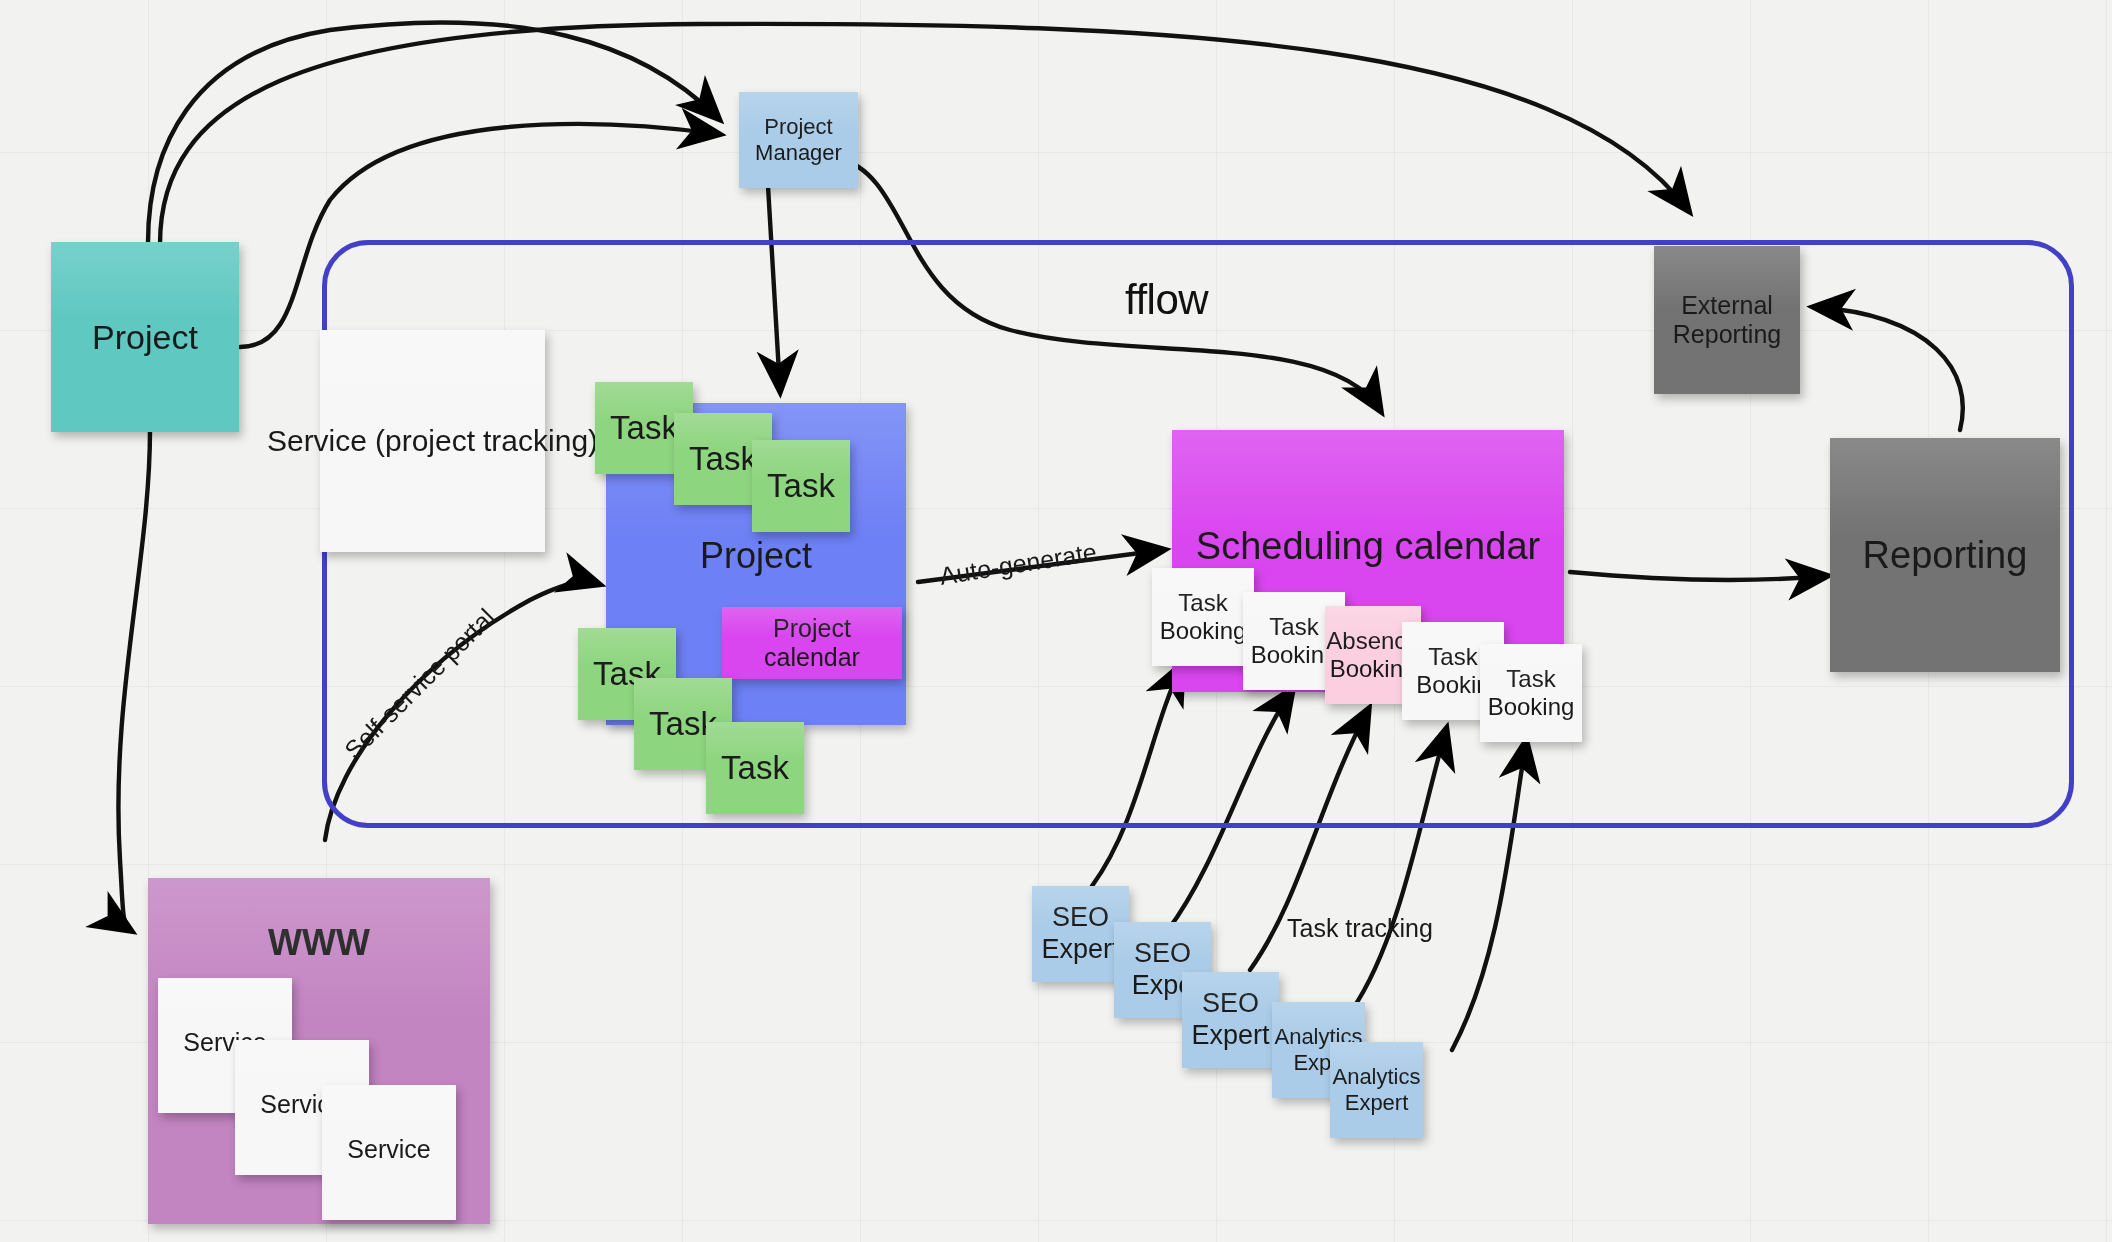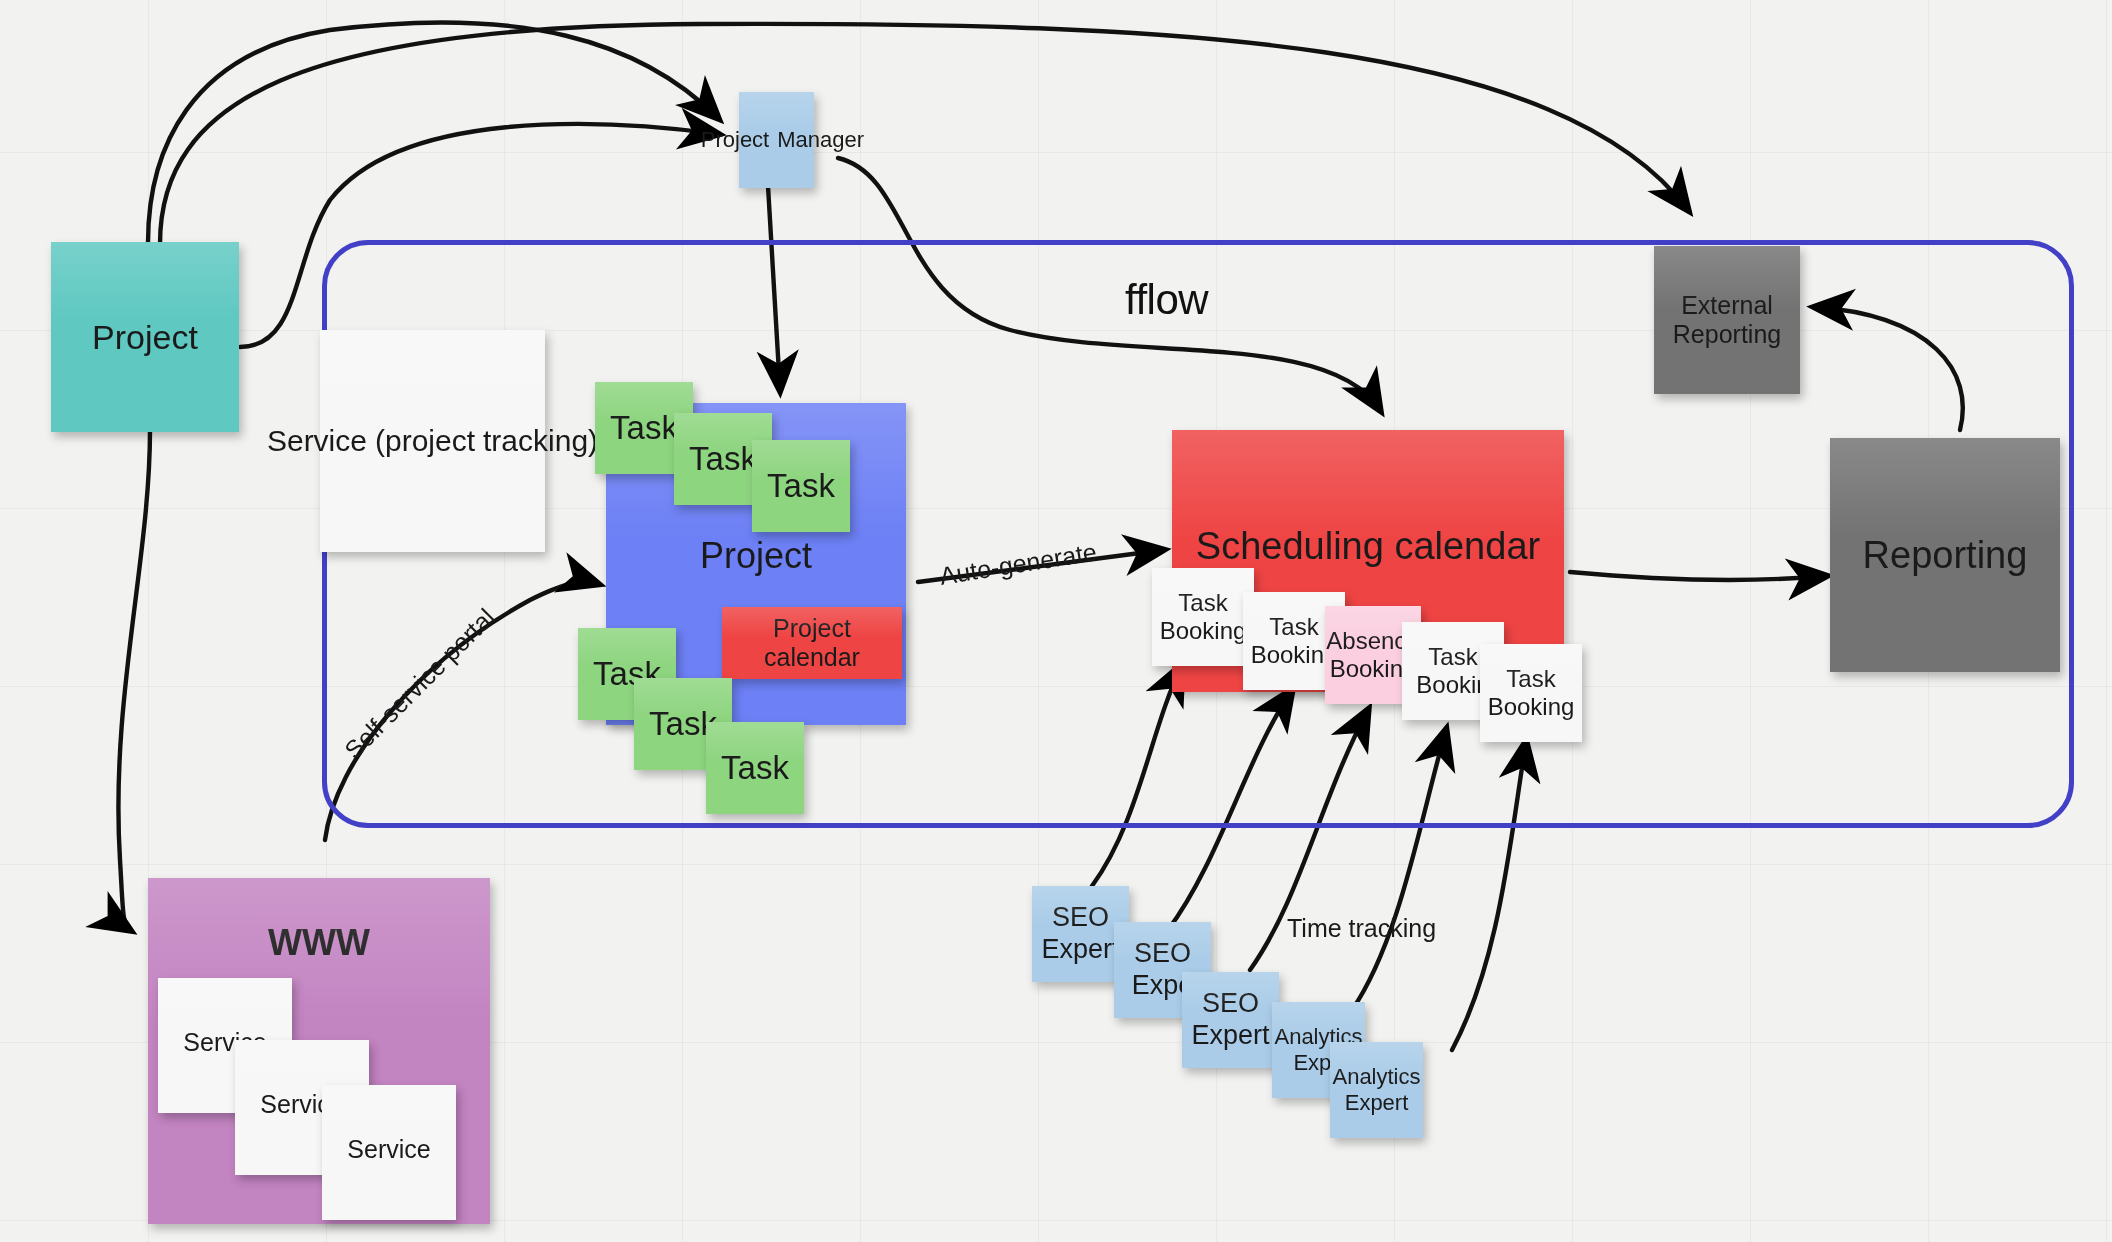--- a/index.html
+++ b/index.html
@@ -37,21 +37,21 @@
   
   .sheen:after{
     content:"";position:absolute;left:0;top:0;right:0;height:42%;
     background:linear-gradient(to bottom, rgba(255,255,255,0.16), rgba(255,255,255,0));
     pointer-events:none;
   }
 
   .teal{background:#5ec8c1;}
   .green{background:#8ed580;}
   .blue{background:#6d80f5;}
-  .orange{background:#ef4444;}
+  .orange{background:#d946ef;}
   .yellow{background:#737373;}
   .purple{background:#c384c2;}
   .lightblue{background:#aacce8;}
   .white{background:#f7f7f7;}
   .pink{background:#fbcfe0;}
 
   #fflow-frame{
     position:absolute;
     left:322px;top:240px;width:1752px;height:588px;
     border:5px solid #4340c8;
@@ -114,21 +114,21 @@
   </g>
 </svg>
 
 <div id="fflow-frame"></div>
 <div id="fflow-title">fflow</div>
 
 <div class="note teal sheen" style="left:51px;top:242px;width:188px;height:190px;font-size:34px;">
   <span>Project</span>
 </div>
 
-<div class="note lightblue sheen" style="left:739px;top:92px;width:75px;height:96px;font-size:22px;">
+<div class="note lightblue sheen" style="left:739px;top:92px;width:119px;height:96px;font-size:22px;flex-direction:column;">
   <span>Project</span>
   <span>Manager</span>
 </div>
 
 <div class="note white sheen" style="left:320px;top:330px;width:225px;height:222px;font-size:30px;flex-direction:row;">
   <span>Service</span>
   <span>(project</span>
   <span>tracking)</span>
 </div>
 
@@ -224,13 +224,13 @@
   <span>Analytics</span>
   <span>Expe</span>
 </div>
 <div class="note lightblue sheen" style="left:1330px;top:1042px;width:93px;height:96px;font-size:22px;flex-direction:column;">
   <span>Analytics</span>
   <span>Expert</span>
 </div>
 
 <div class="edge-label" id="lbl-auto">Auto-generate</div>
 <div class="edge-label" id="lbl-self">Self-service portal</div>
-<div class="edge-label" id="lbl-time">Time tracking</div>
+<div class="edge-label" id="lbl-time">Task tracking</div>
 
 </body></html>

